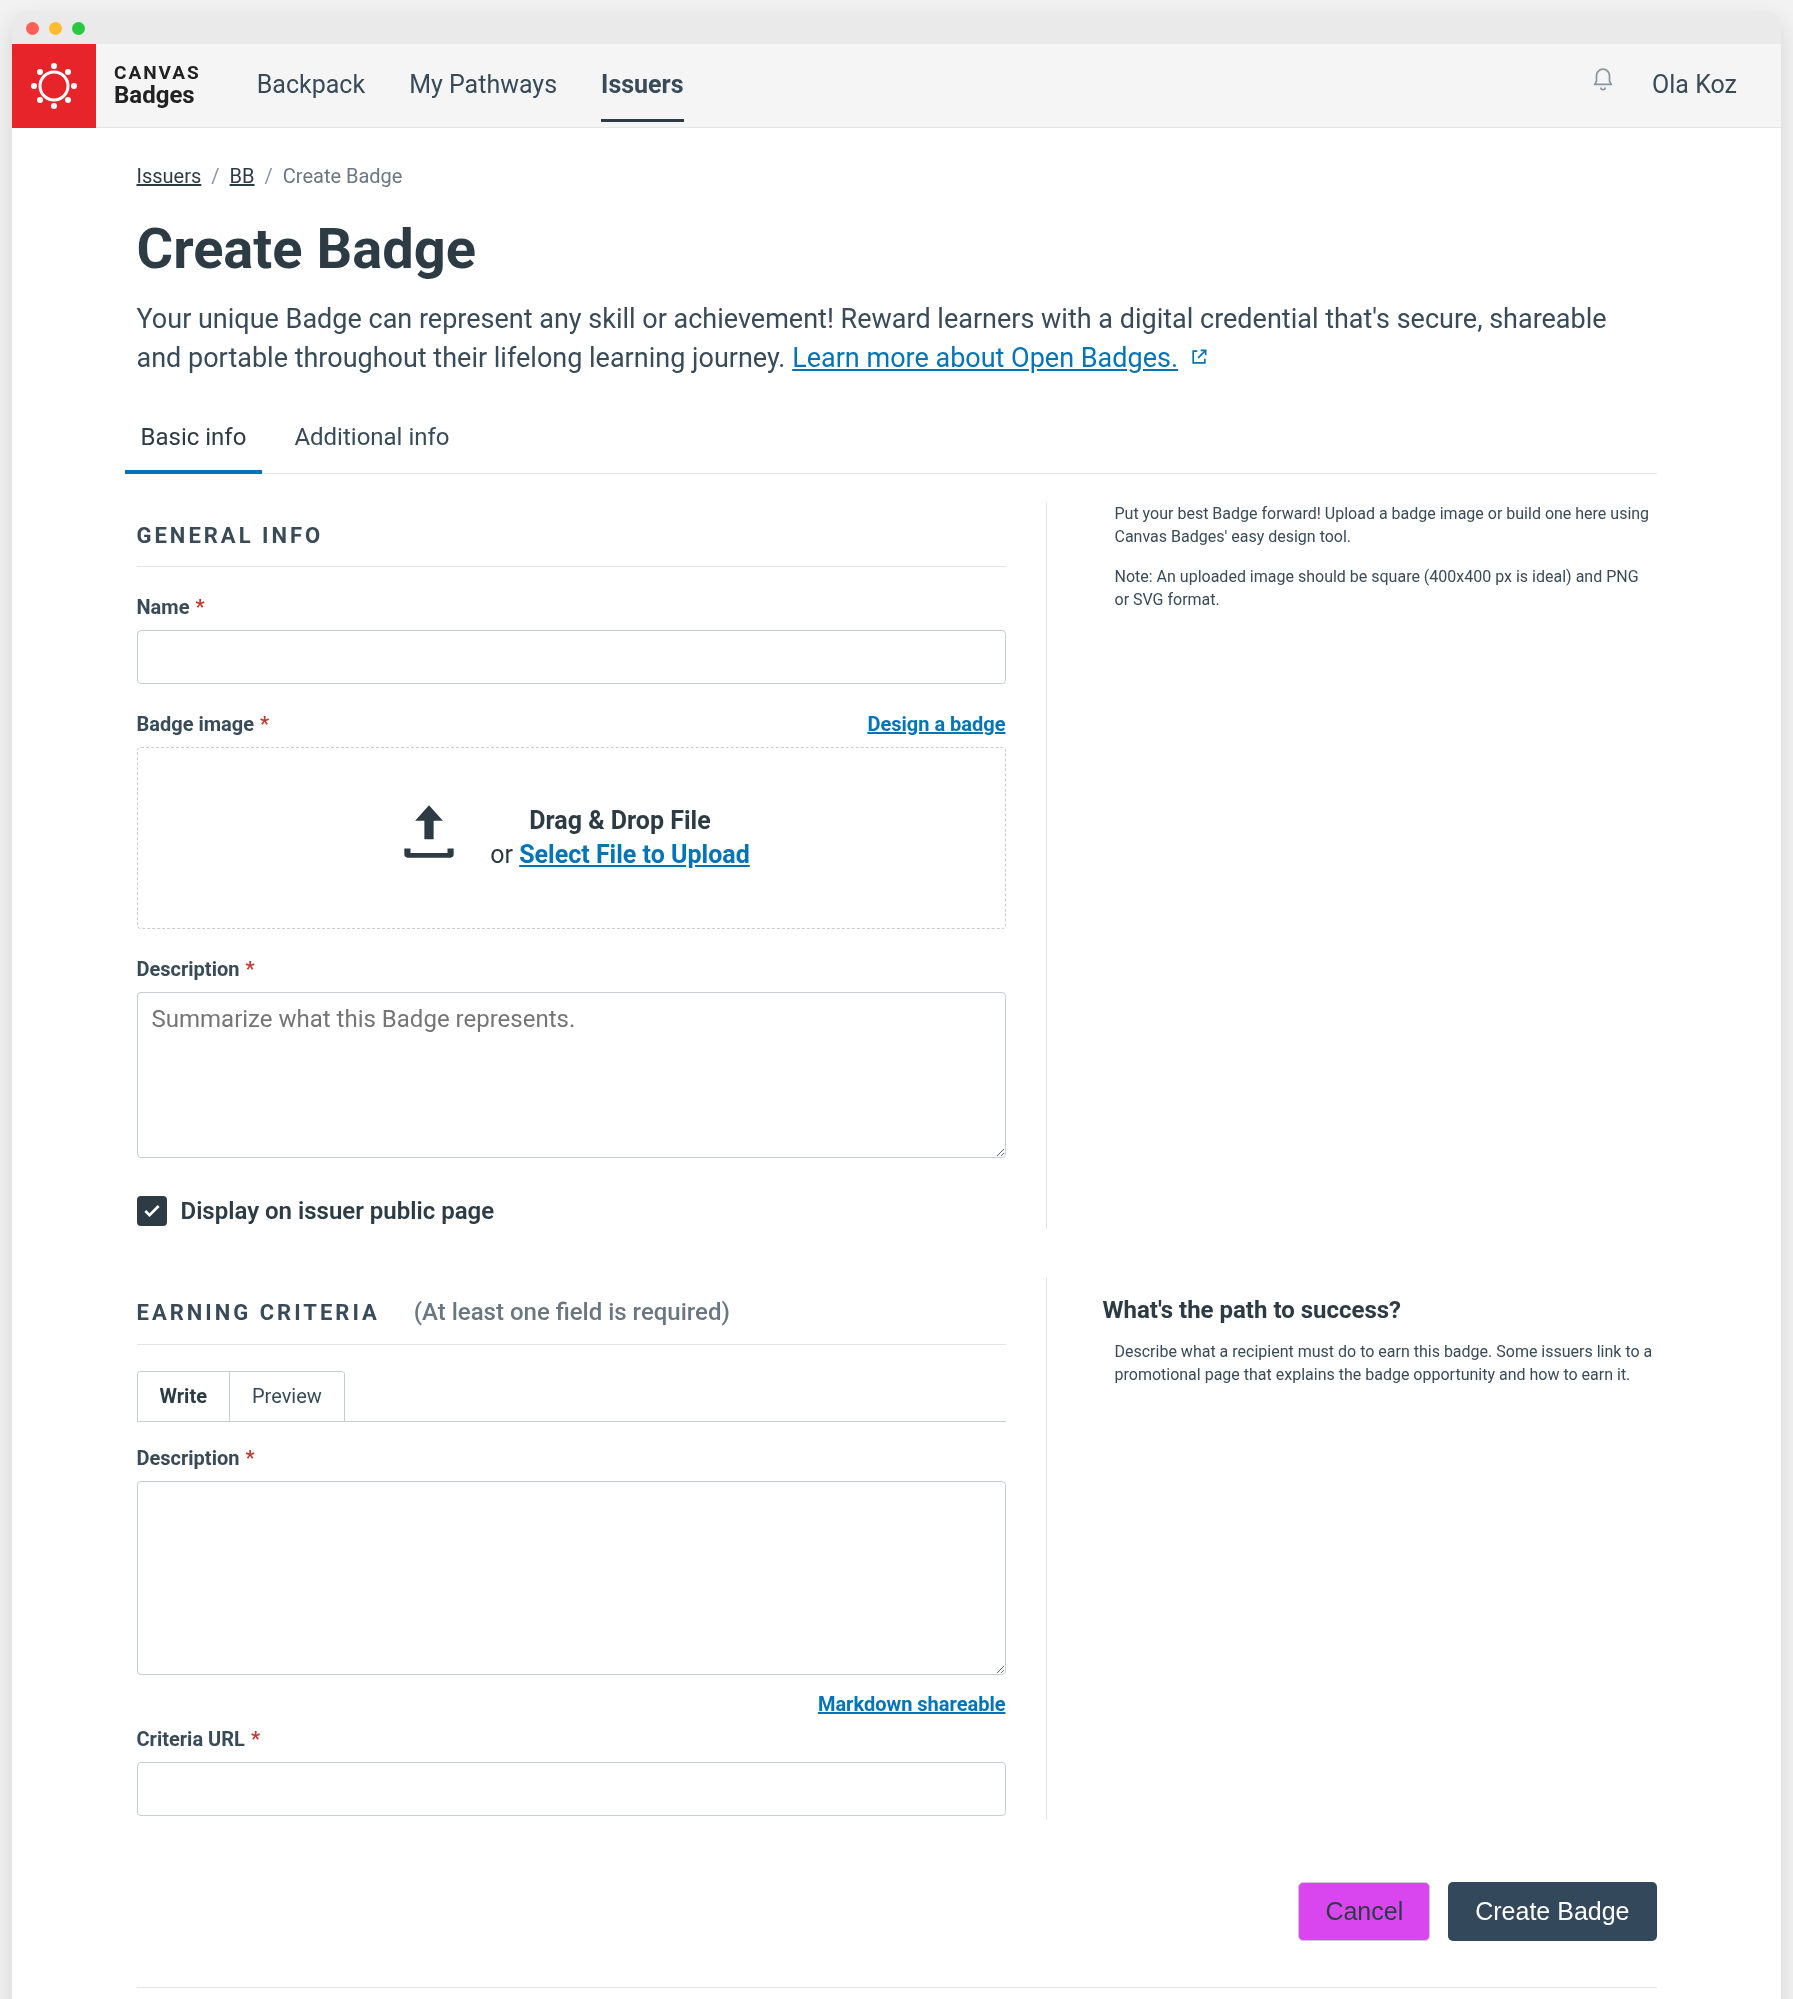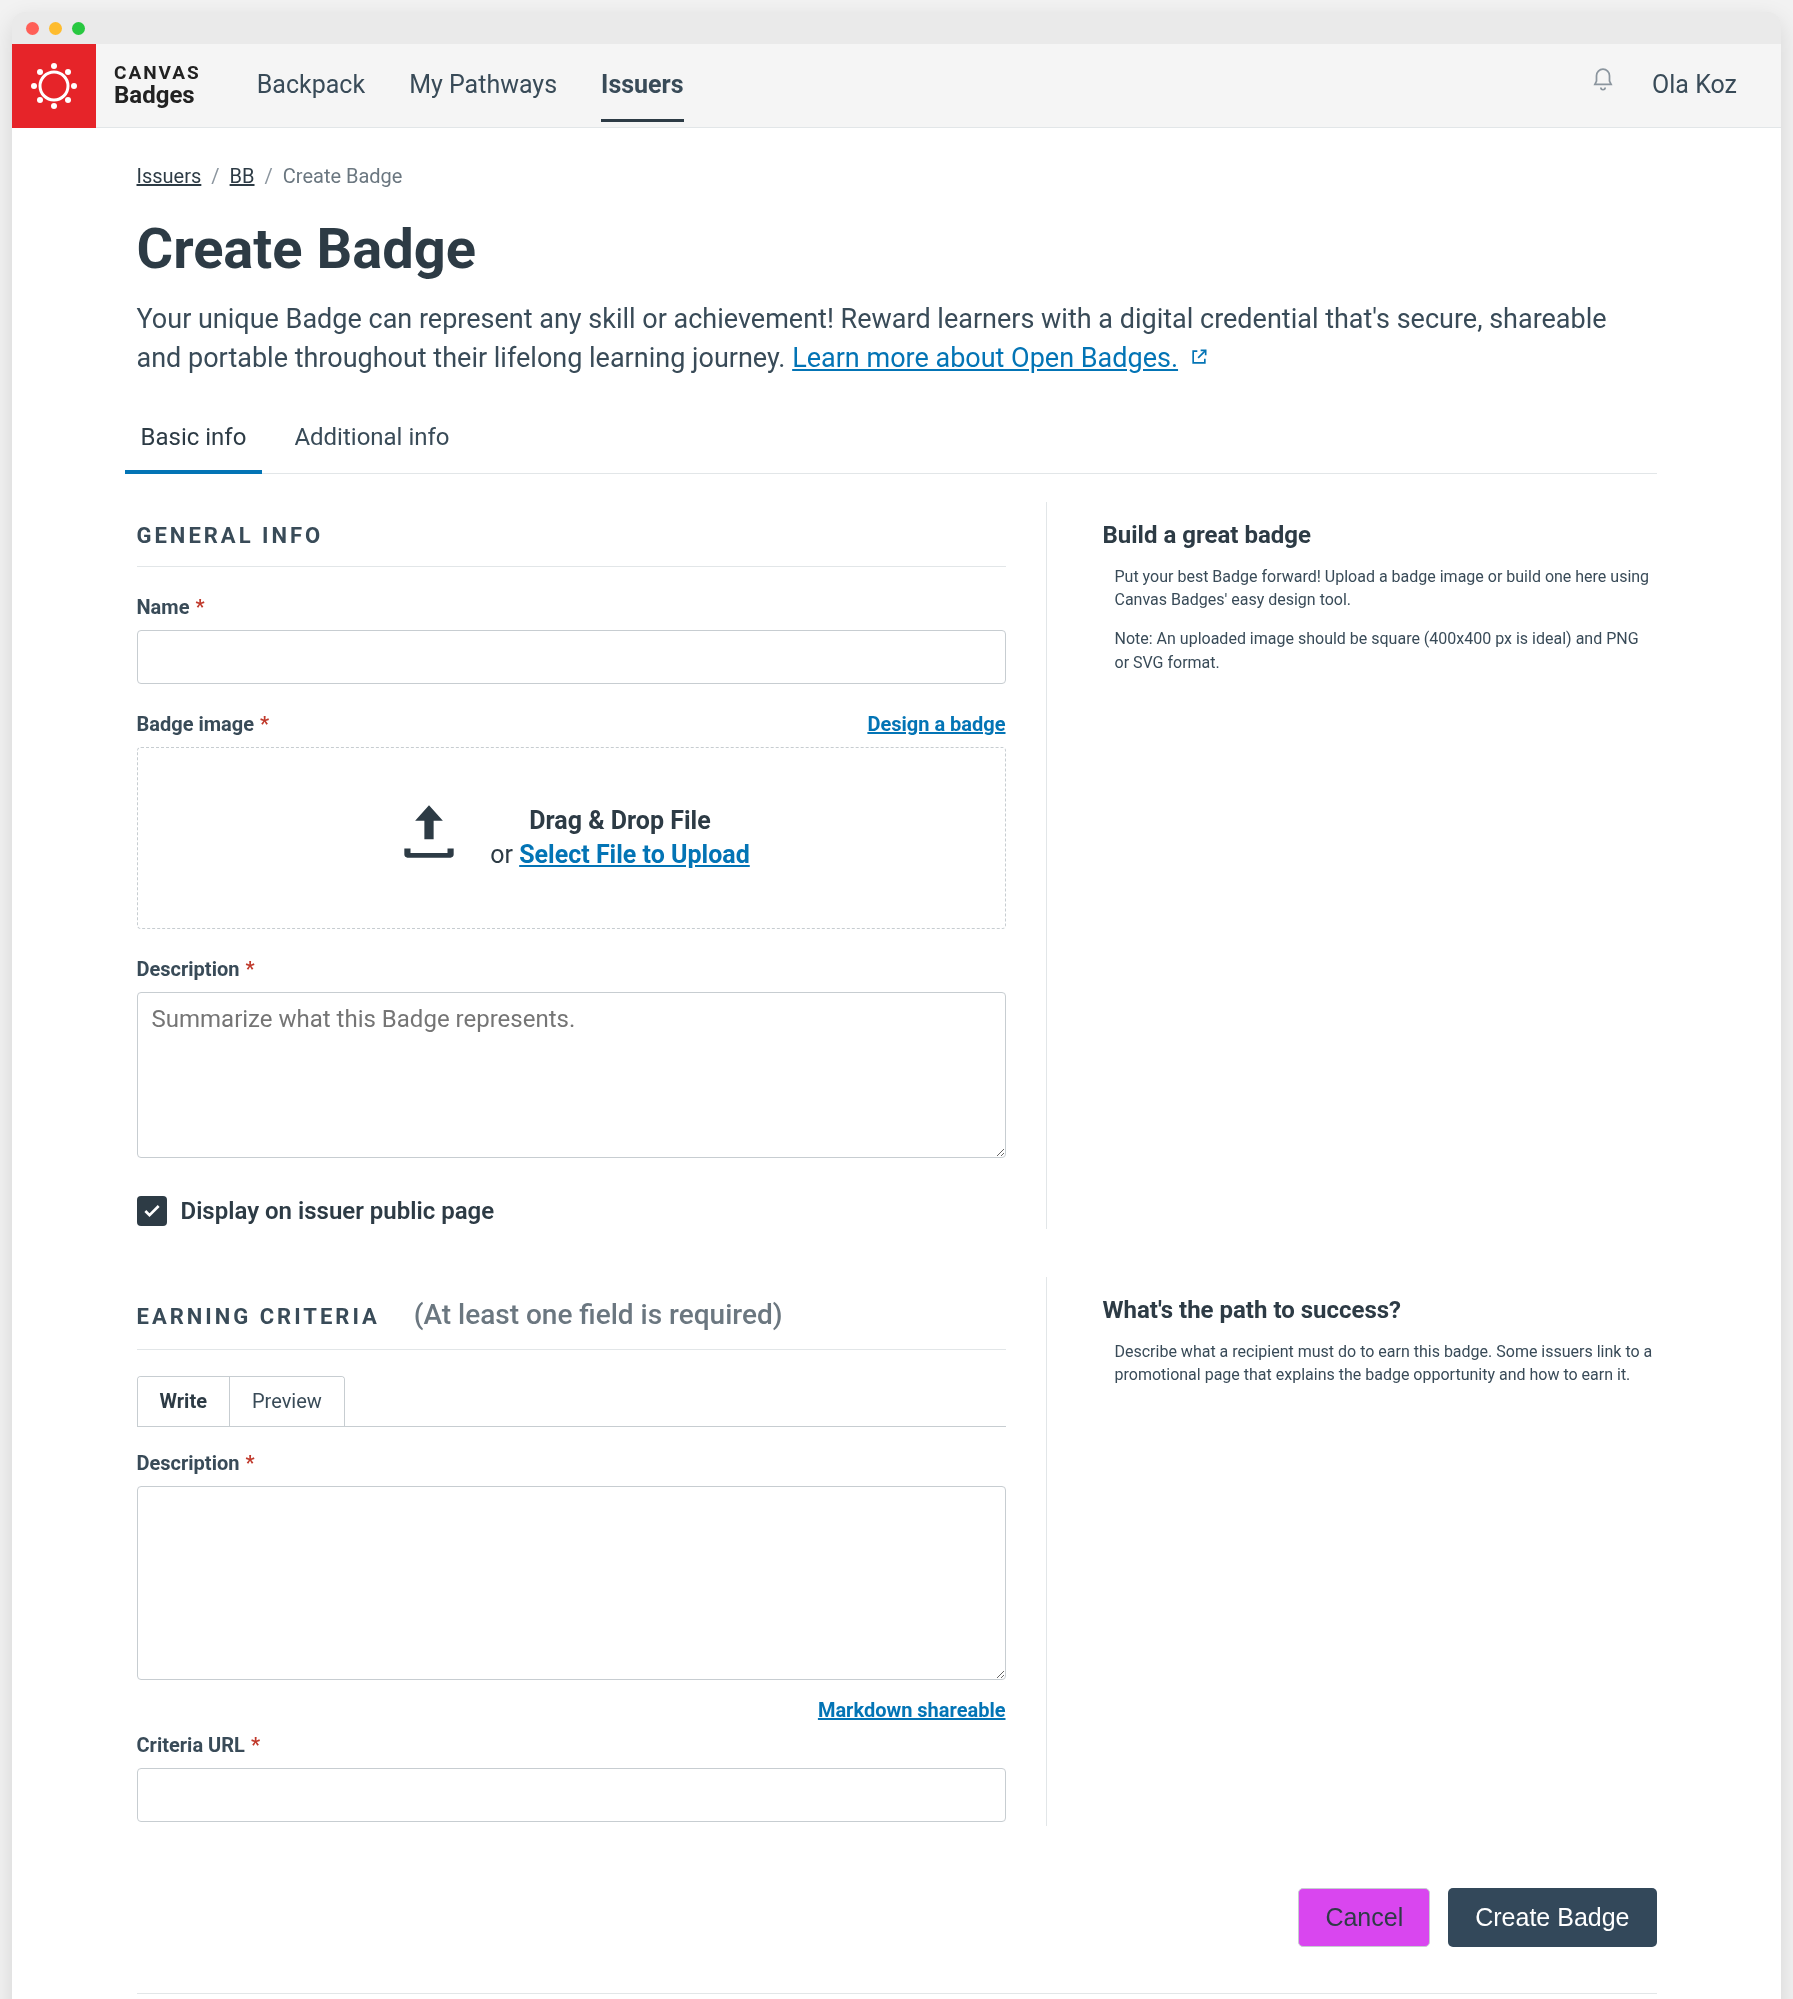--- a/index.html
+++ b/index.html
@@ -116,21 +116,21 @@
   }
 
   .two-col{display:flex;gap:16px;margin-top:28px;}
   .left{flex:0 0 910px;padding-right:40px;border-right:1px solid var(--line-soft);}
   .right{flex:1;padding-left:40px;}
 
   .section-head{
     font-size:22px;letter-spacing:3px;font-weight:700;color:var(--ink-soft);
     margin:18px 0 8px 0;
   }
-  .section-note{font-size:28px;font-weight:500;color:var(--ink-muted);letter-spacing:0;}
+  .section-note{font-size:24px;font-weight:500;color:var(--ink-muted);letter-spacing:0;}
   .thin-rule{height:1px;background:var(--line-soft);margin:14px 0 26px 0;}
 
   .field-label{font-size:20px;font-weight:700;color:var(--ink-soft);margin-bottom:8px;display:flex;align-items:center;gap:6px;}
   .req{color:#c0392b;font-weight:700;}
   .label-row{display:flex;justify-content:space-between;align-items:flex-end;}
   .link-small{font-size:20px;font-weight:700;color:var(--blue);text-decoration:underline;cursor:pointer;}
 
   input.text, textarea.text{
     width:100%;border:1px solid var(--line);border-radius:4px;
     font-size:24px;padding:12px 14px;background:#fff;color:var(--ink);
@@ -321,21 +321,20 @@
             <div class="checkbox">
               <svg width="20" height="20" viewBox="0 0 24 24" fill="none" stroke="#fff" stroke-width="3.2">
                   <path d="M4 12l5 5L20 6"></path>
                 </svg>
             </div>
             <span>Display on issuer public page</span>
           </div>
         </div>
 
         <div class="right">
-          <h3>Build a great badge</h3>
           <p>Put your best Badge forward! Upload a badge image or build one here using Canvas Badges' easy design tool.</p>
           <p>Note: An uploaded image should be square (400x400 px is ideal) and PNG or SVG format.</p>
         </div>
       </div>
 
       <div class="two-col section-block" style="margin-bottom:12px;">
         <div class="left">
           <div class="section-head">
             <span>EARNING CRITERIA</span>
             &nbsp;&nbsp;

